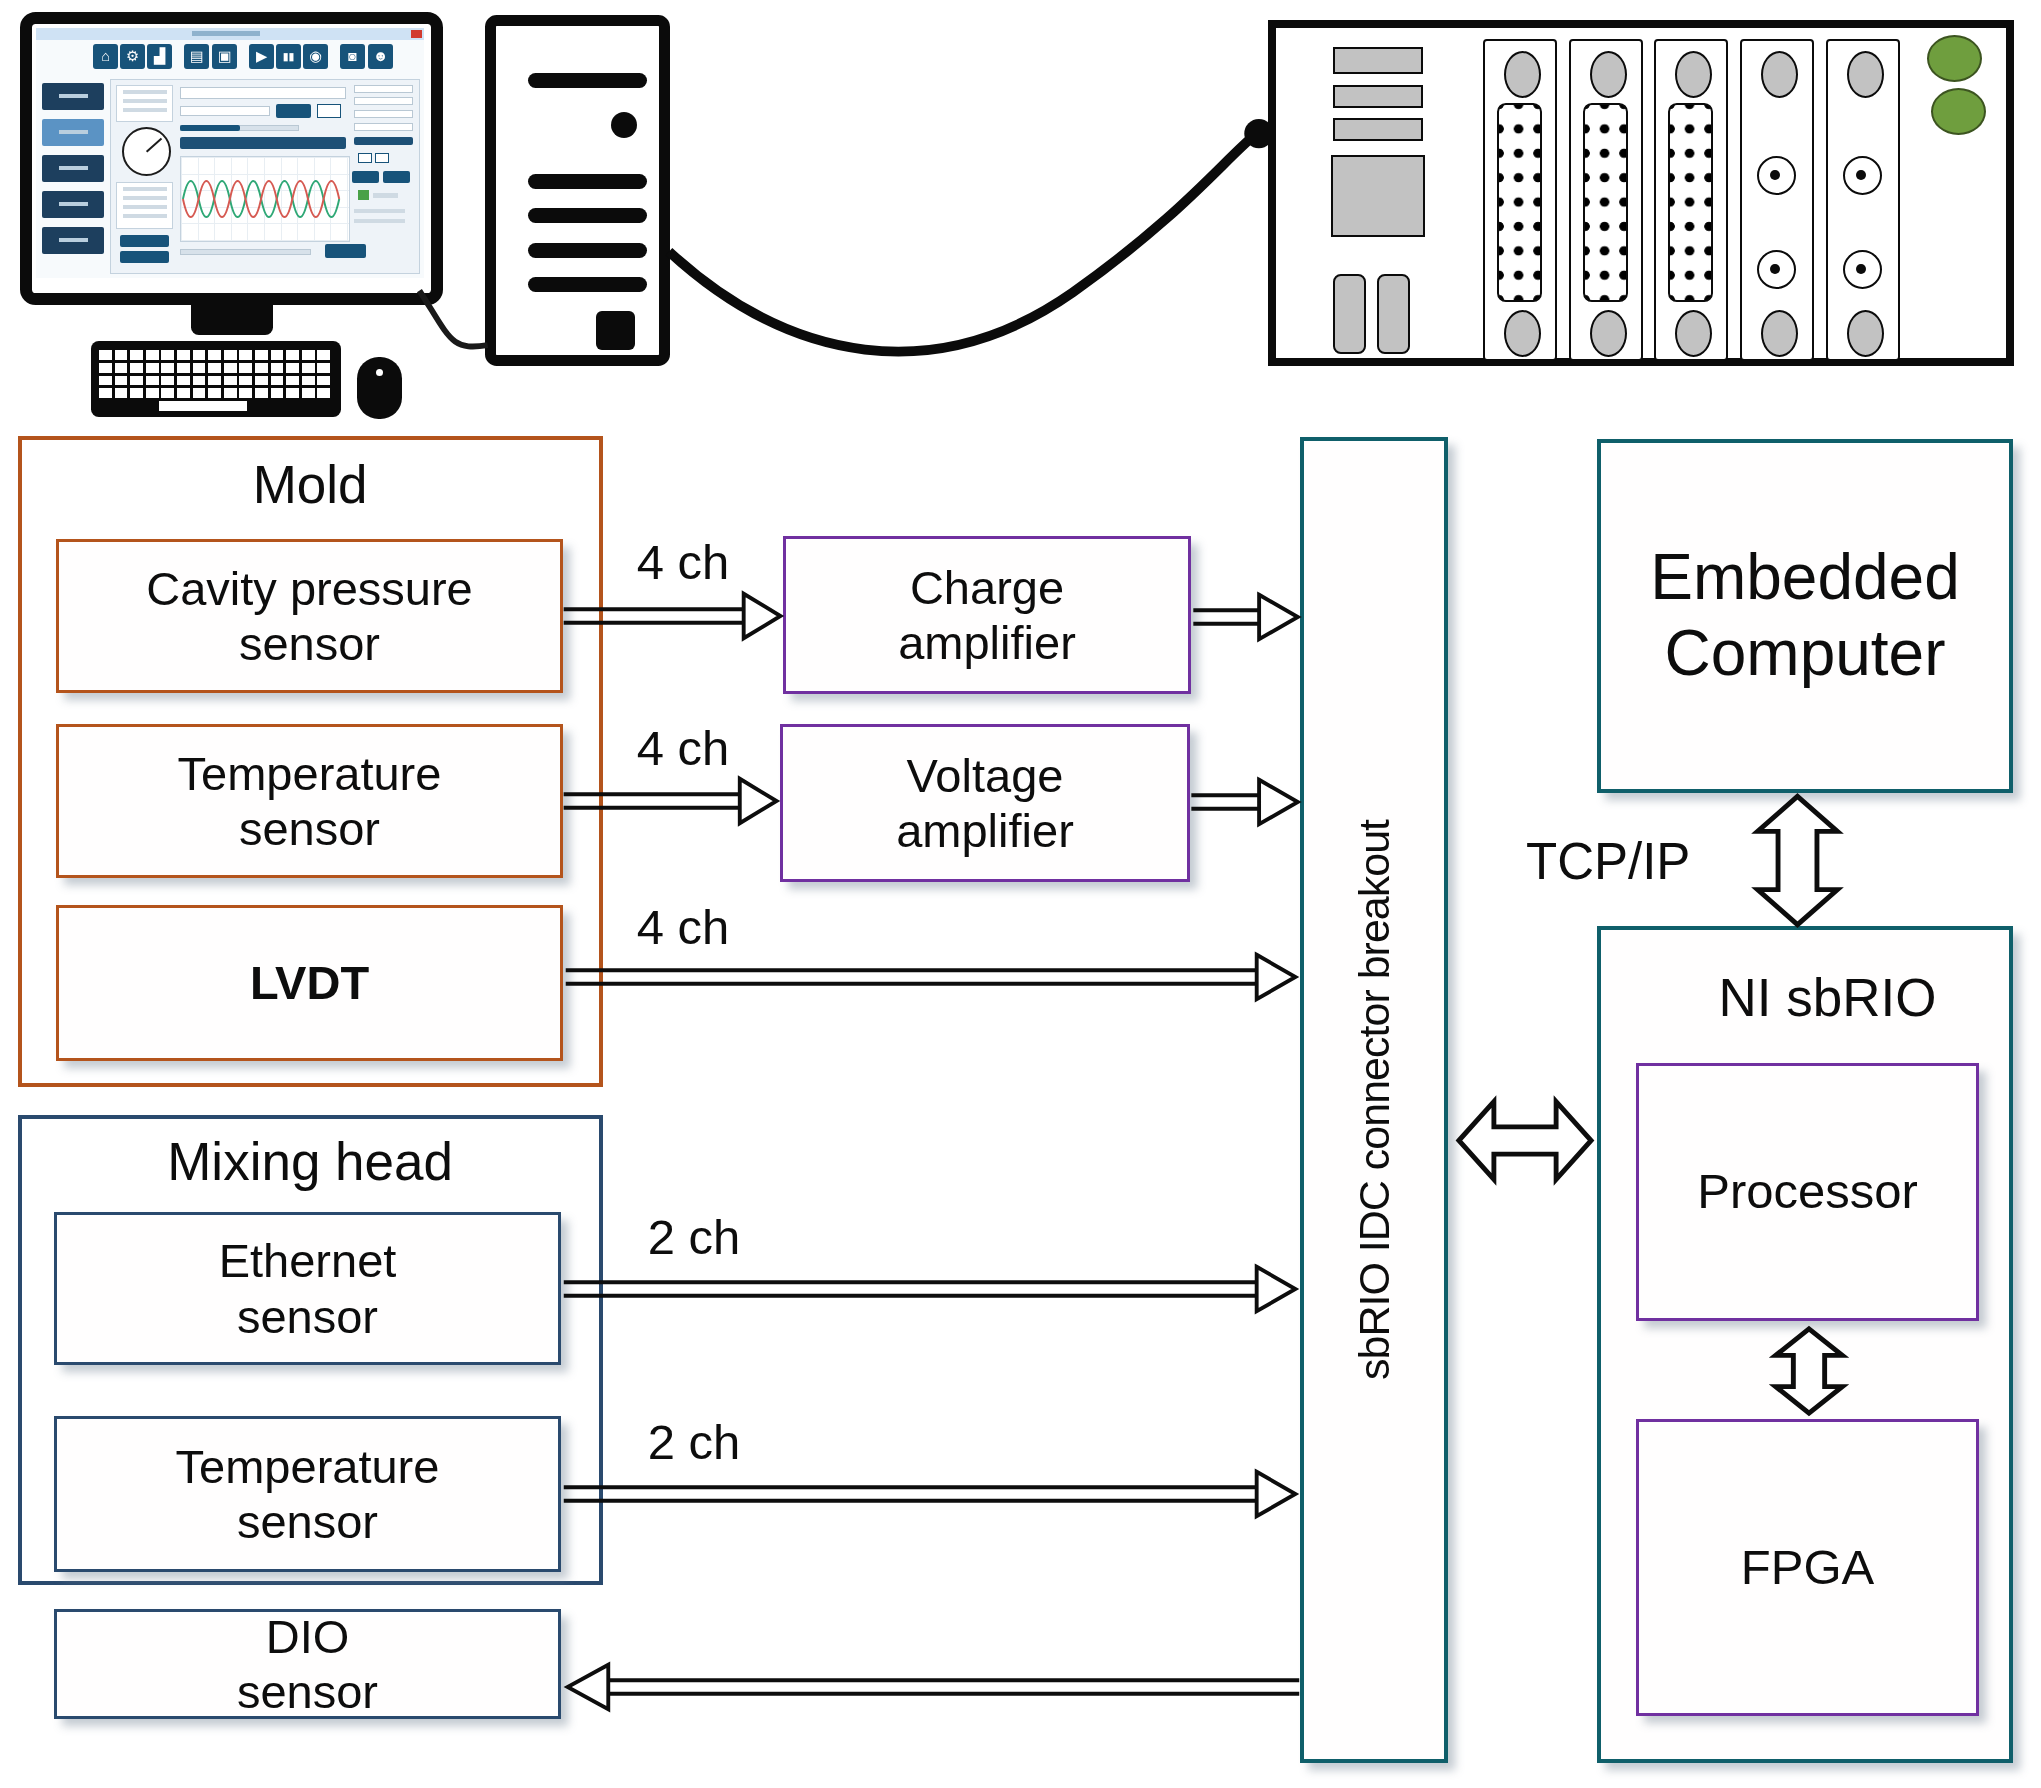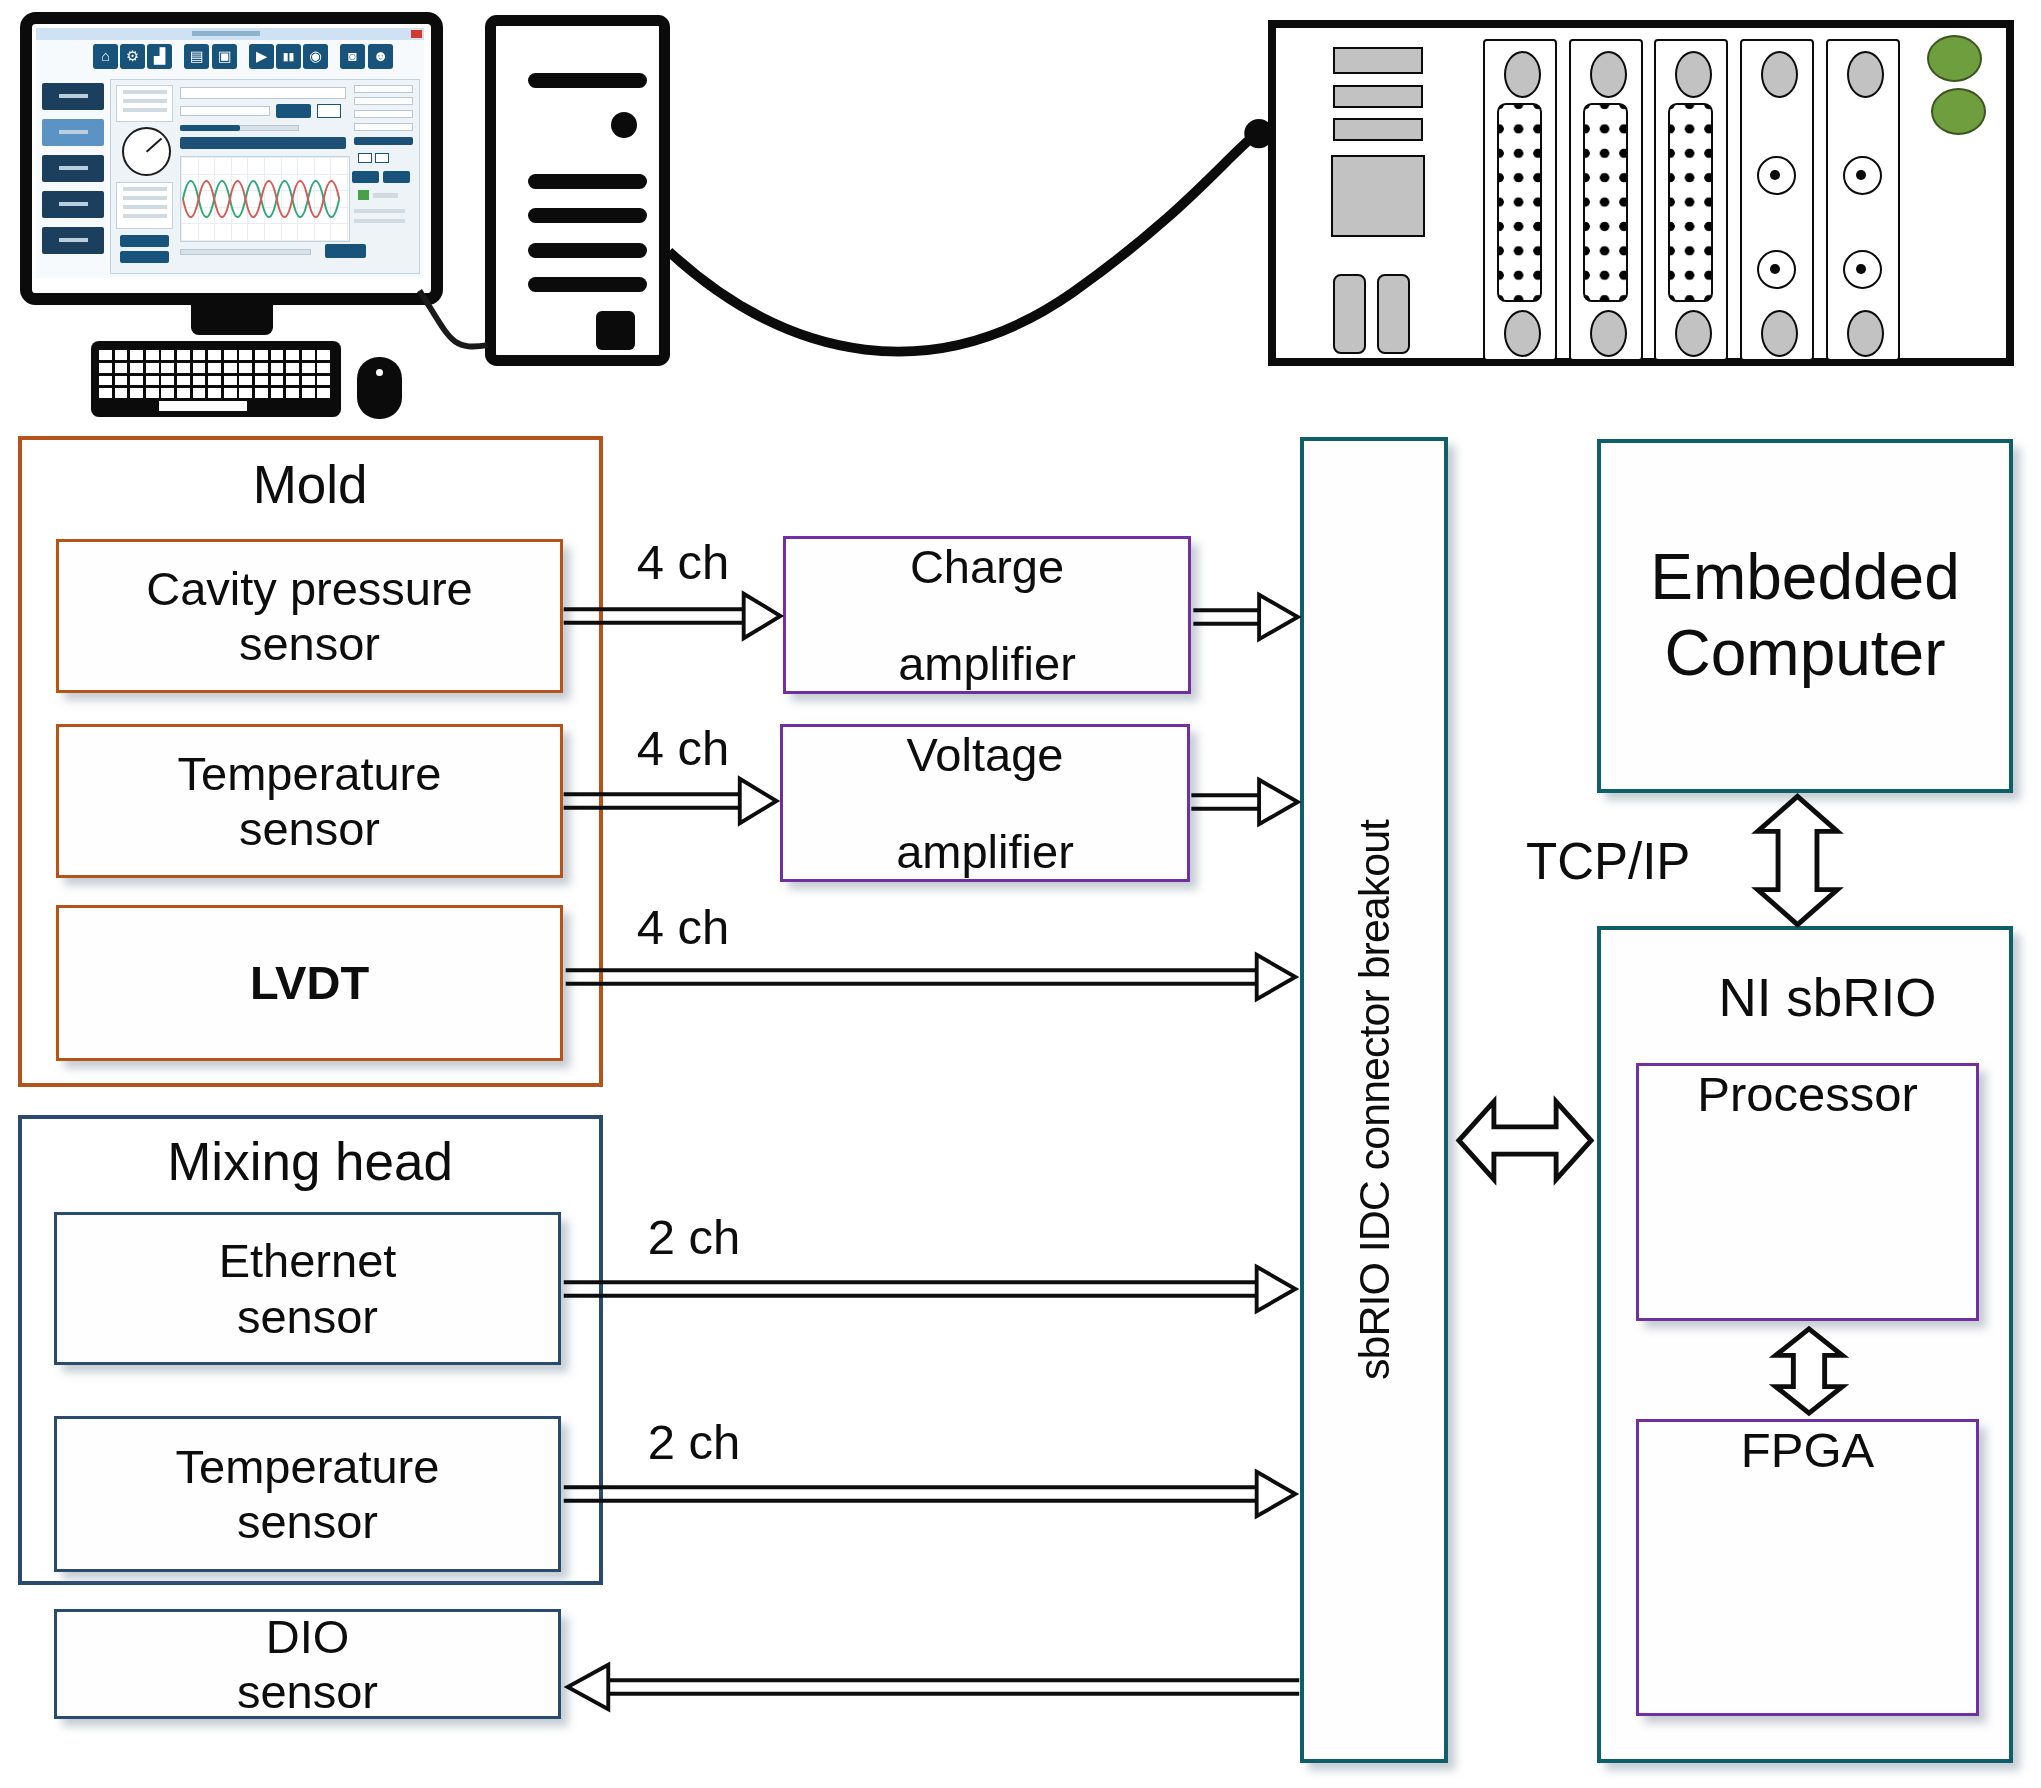--- a/index.html
+++ b/index.html
@@ -10,21 +10,21 @@
   .box{position:absolute;background:#fffefe;box-sizing:border-box;
        display:flex;flex-direction:column;align-items:center;justify-content:center;
        text-align:center;line-height:1.18;font-size:47px;color:#0d0d0d;
        box-shadow:7.8px 7.8px 8.8px rgba(125,140,155,.45);}
   .group{position:absolute;background:#ffffff;box-sizing:border-box;box-shadow:none;}
   .group .title{position:absolute;left:0;right:0;text-align:center;font-size:53px;}
   .b-orange{border:3.9px solid #b4541c;}
   .g-orange{border:4.9px solid #b4541c;}
   .b-navy{border:3.9px solid #2a4a6e;}
   .g-navy{border:4.9px solid #2a4a6e;}
-  .b-purple{border:3.9px solid #7030a0;justify-content:space-between;}
+  .b-purple{border:3.9px solid #7030a0;}
   .b-teal{border:4.9px solid #0f5f6a;}
   .chlabel{position:absolute;font-size:49px;text-align:center;width:156px;}
   .rotlabel{writing-mode:vertical-rl;transform:rotate(180deg);font-size:43px;letter-spacing:-1px;white-space:nowrap;}
   .bigtitle{position:absolute;left:0;right:0;text-align:center;font-size:53px;}
   svg{position:absolute;overflow:visible;}
   
   .blackline{background:#0b0b0b;}
   .monitor{position:absolute;left:19.5px;top:11.7px;width:423px;height:293px;
            border:12.7px solid #0b0b0b;border-radius:15.6px;background:#ffffff;box-sizing:border-box;}
   .screen{position:absolute;left:4.9px;top:3.9px;width:388px;height:250px;background:#f7fafc;overflow:hidden;}

